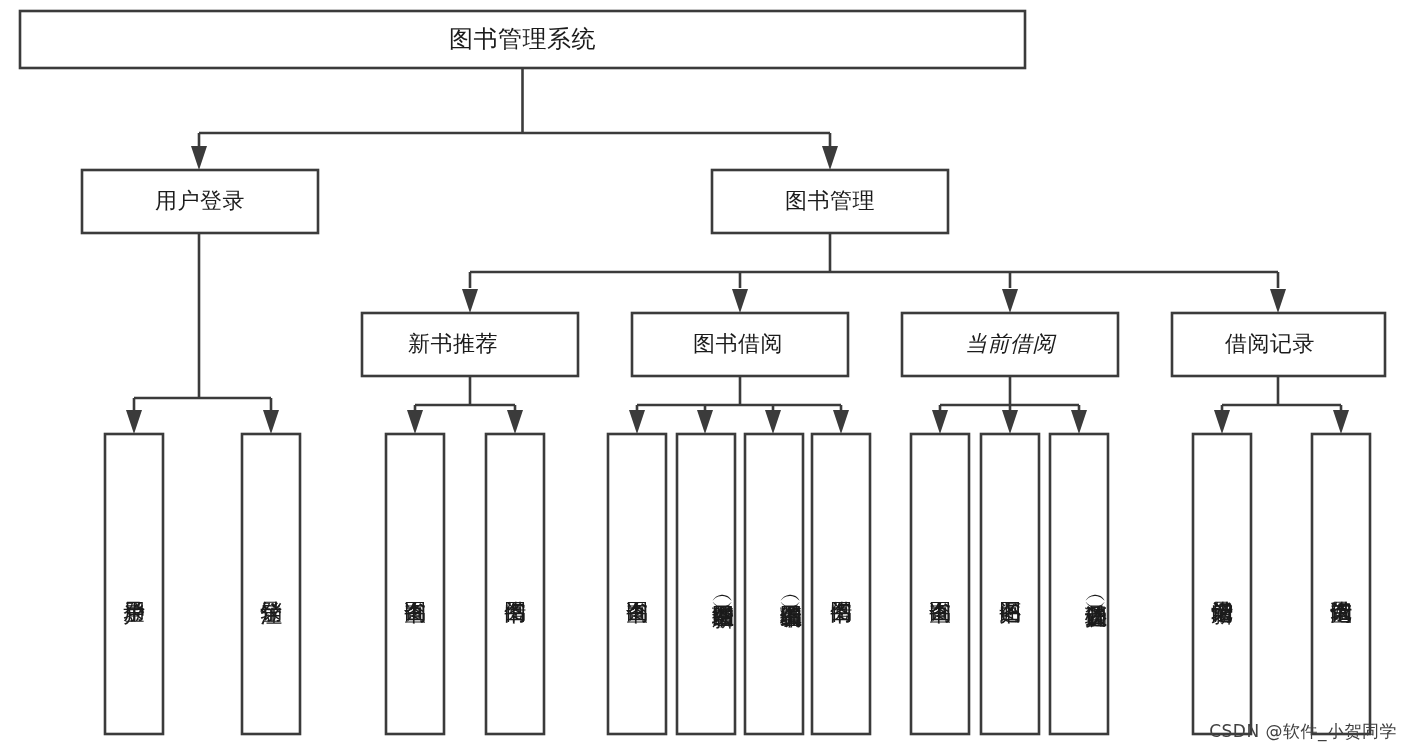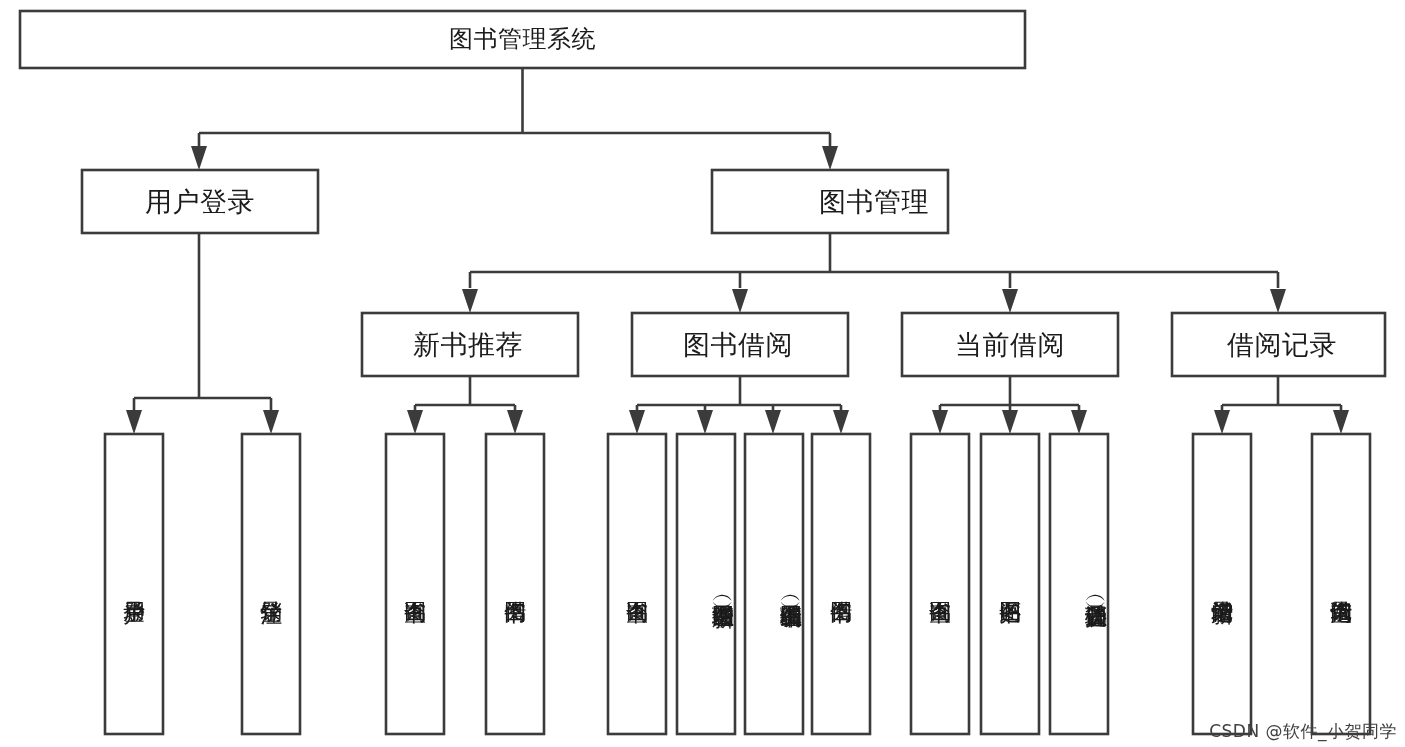--- a/index.html
+++ b/index.html
@@ -41,21 +41,21 @@
     fill: #3b3b3b;
     stroke: none;
   }
   
   .h-label {
     position: absolute;
     display: flex;
     align-items: center;
     justify-content: center;
     color: #1b1b1b;
-    font-size: 27px;
+    font-size: 22px;
     line-height: 1.1;
     letter-spacing: 0.5px;
     white-space: nowrap;
     pointer-events: none;
   }
   .h-label.title {
     font-size: 24px;
   }
   
   .v-label {
@@ -179,26 +179,26 @@
     <rect class="node-box" x="1050" y="434" width="58" height="300"></rect>
 
     <rect class="node-box" x="1193" y="434" width="58" height="300"></rect>
     <rect class="node-box" x="1312" y="434" width="58" height="300"></rect>
 
   </svg>
 
   <div class="h-label title" style="left:20px; top:11px; width:1005px; height:57px;text-align:right;">图书管理系统</div>
 
   <div class="h-label" style="left:82px; top:170px; width:236px; height:63px;">用户登录</div>
-  <div class="h-label" style="left:712px; top:170px; width:236px; height:63px;padding-left:44px;">图书管理</div>
-
-  <div class="h-label" style="left:360px; top:313px; width:216px; height:63px;">新书推荐</div>
+  <div class="h-label" style="left:712px; top:170px; width:236px; height:63px;">图书管理</div>
+
+  <div class="h-label" style="left:345px; top:313px; width:216px; height:63px;">新书推荐</div>
   <div class="h-label" style="left:632px; top:313px; width:212px; height:63px;">图书借阅</div>
-  <div class="h-label" style="left:902px; top:313px; width:216px; height:63px;">当前借阅</div>
-  <div class="h-label" style="left:1172px; top:313px; width:196px; height:63px;margin-left:12px;">借阅记录</div>
+  <div class="h-label" style="left:902px; top:313px; width:216px; height:63px;font-style:italic;">当前借阅</div>
+  <div class="h-label" style="left:1172px; top:313px; width:196px; height:63px;">借阅记录</div>
 
   <div class="v-label center" style="left:105px; top:434px; width:58px; height:300px;">用户登录</div>
   <div class="v-label center" style="left:242px; top:434px; width:58px; height:300px;">注销登录</div>
 
   <div class="v-label center" style="left:386px; top:434px; width:58px; height:300px;">查询图书</div>
   <div class="v-label center" style="left:486px; top:434px; width:58px; height:300px;">借阅图书</div>
 
   <div class="v-label center" style="left:608px; top:434px; width:58px; height:300px;">查询图书</div>
   <div class="v-label" style="left:677px; top:442px; width:58px; height:292px;">新增图书（管理员）</div>
   <div class="v-label" style="left:745px; top:442px; width:58px; height:292px;">编辑图书（管理员）</div>

